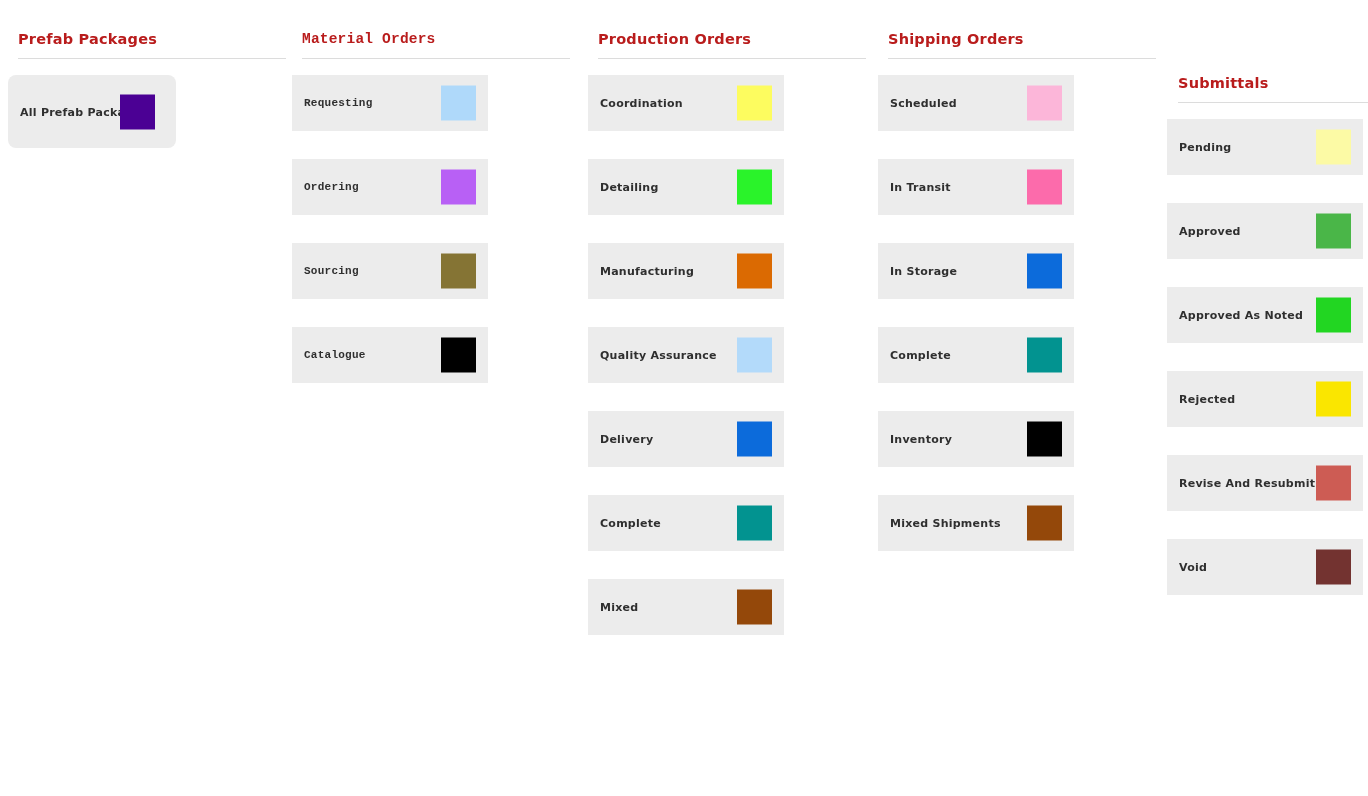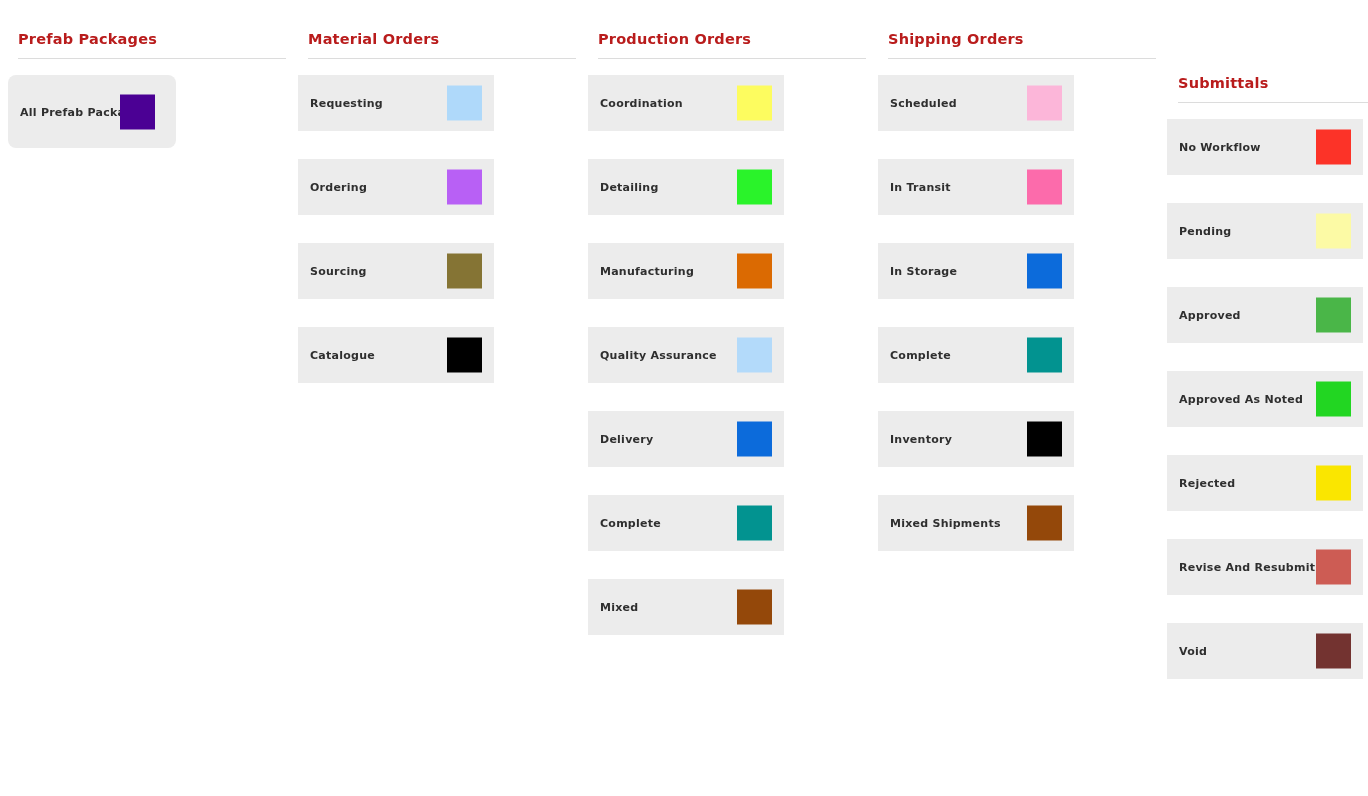--- a/index.html
+++ b/index.html
@@ -88,21 +88,21 @@
     width: 35px;
     height: 35px;
   }
   .card.wide .card-swatch {
     right: 21px;
     width: 35px;
     height: 35px;
   }
   
   #col-prefab   { left: 0px; }
-  #col-material { left: 290px; }
+  #col-material { left: 284px; font-family: Liberation Mono, monospace; }
   #col-production { left: 580px; }
   #col-shipping { left: 870px; }
   #col-submittals { left: 1160px; width: 208px; margin-top: 44px; }
   #col-submittals .col-rule { width: 250px; }
   #col-submittals .cards { left: 7px; }
   #col-prefab .cards { left: 8px; }
 </style>
 </head>
 <body>
 
@@ -211,24 +211,20 @@
         </div>
       </div>
     </div>
     <div class="column" id="col-submittals">
       <div class="col-header">
         <div class="col-title">Submittals</div>
       </div>
       <div class="col-rule"></div>
       <div class="cards">
         <div class="card">
-          <span class="card-label">No Workflow</span>
-          <span class="card-swatch" style="background: rgb(252, 51, 40);"></span>
-        </div>
-        <div class="card">
           <span class="card-label">Pending</span>
           <span class="card-swatch" style="background: rgb(252, 250, 165);"></span>
         </div>
         <div class="card">
           <span class="card-label">Approved</span>
           <span class="card-swatch" style="background: rgb(74, 182, 72);"></span>
         </div>
         <div class="card">
           <span class="card-label">Approved As Noted</span>
           <span class="card-swatch" style="background: rgb(34, 214, 34);"></span>

